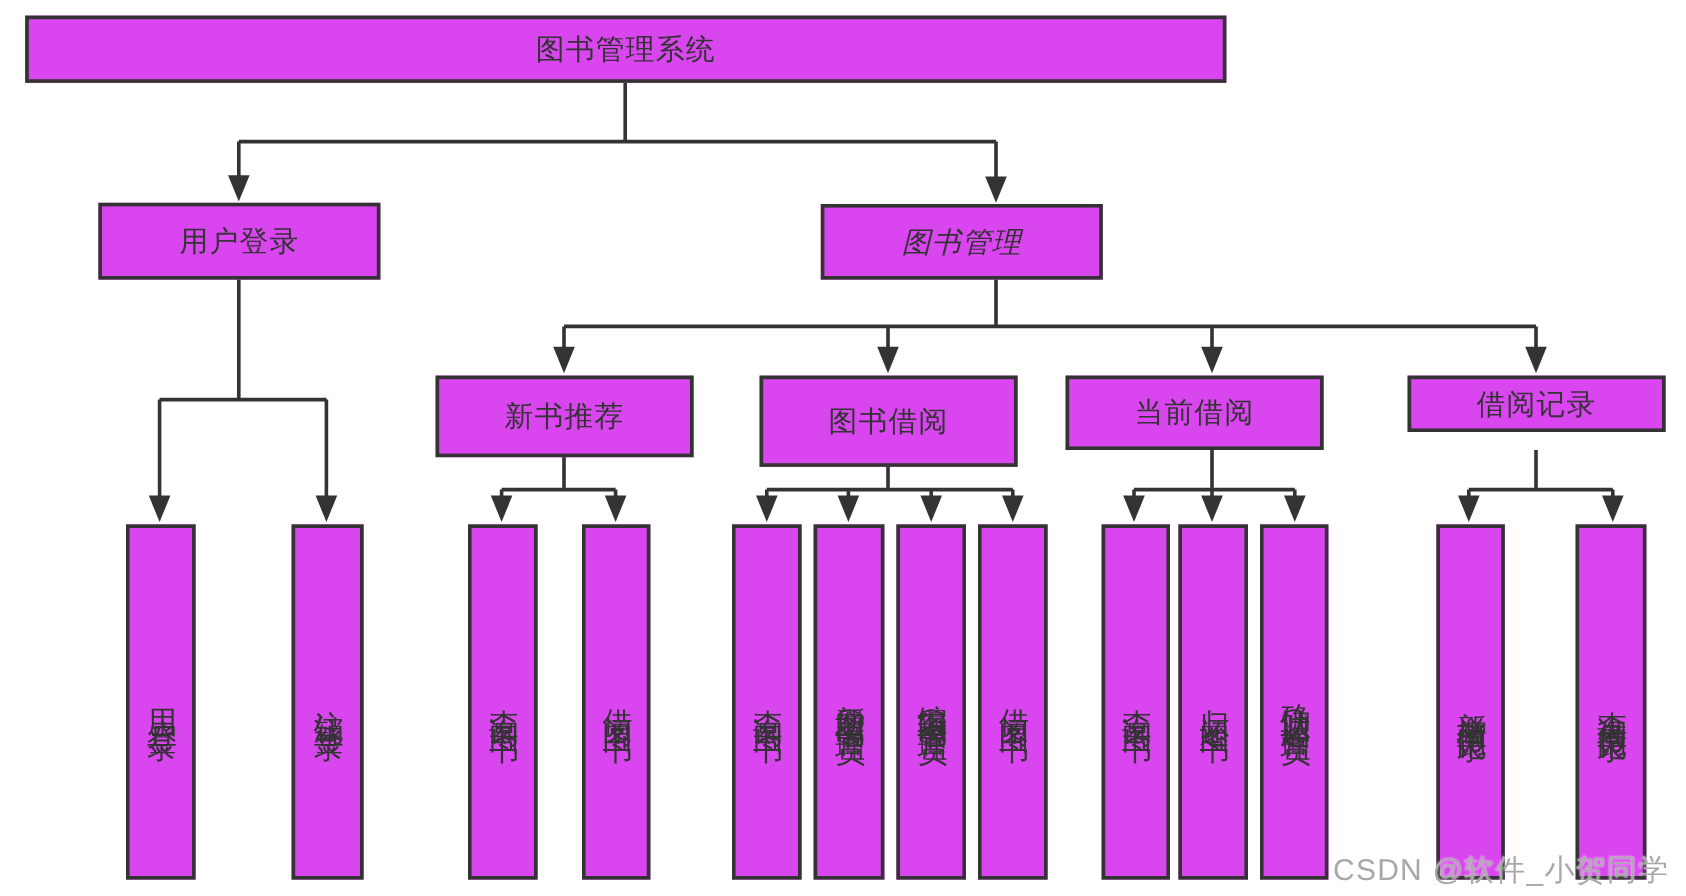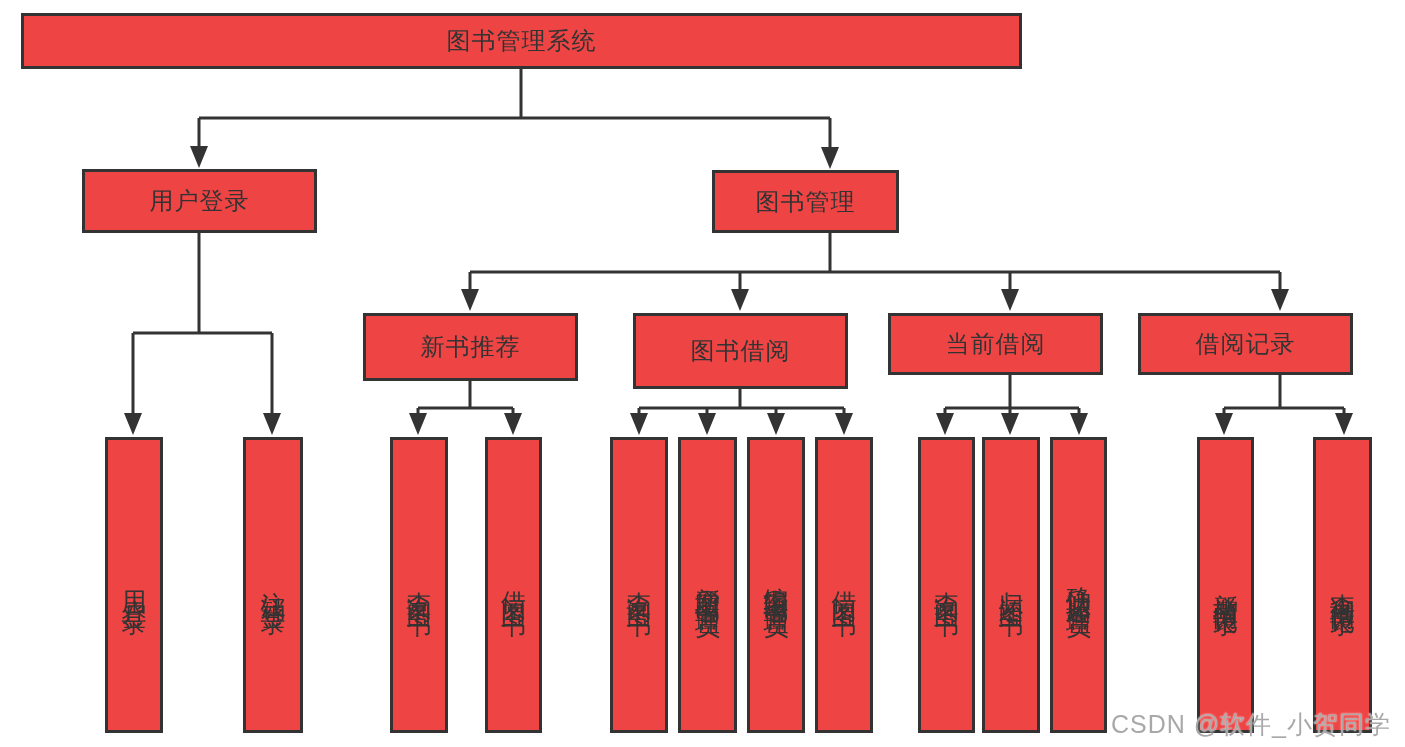--- a/index.html
+++ b/index.html
@@ -13,21 +13,21 @@
   }
   .connectors {
     position: absolute;
     left: 0; top: 0;
     width: 1405px; height: 747px;
   }
   .node {
     position: absolute;
     box-sizing: border-box;
     border: 3px solid #333333;
-    background: #ef4444;
+    background: #d946ef;
     display: flex;
     align-items: center;
     justify-content: center;
     color: #333333;
   }
   .hbox {
     font-size: 24px;
     letter-spacing: 1px;
     white-space: nowrap;
   }
@@ -86,26 +86,26 @@
       <polygon points="1001,413 1019,413 1010,435"></polygon>
       <polygon points="1070,413 1088,413 1079,435"></polygon>
       <polygon points="1215,413 1233,413 1224,435"></polygon>
       <polygon points="1335,413 1353,413 1344,435"></polygon>
     </g>
   </svg>
 
   <div class="node hbox" style="left:21px; top:13px; width:1001px; height:56px;">图书管理系统</div>
 
   <div class="node hbox" style="left:82px; top:169px; width:235px; height:64px;">用户登录</div>
-  <div class="node hbox" style="left:712px; top:170px; width:187px; height:63px;">图书管理</div>
+  <div class="node hbox" style="left:684px; top:170px; width:235px; height:63px;font-style:italic;">图书管理</div>
 
   <div class="node hbox" style="left:363px; top:313px; width:215px; height:68px;">新书推荐</div>
   <div class="node hbox" style="left:633px; top:313px; width:215px; height:76px;">图书借阅</div>
   <div class="node hbox" style="left:888px; top:313px; width:215px; height:62px;">当前借阅</div>
-  <div class="node hbox" style="left:1138px; top:313px; width:215px; height:62px;font-family:Liberation Mono, monospace;">借阅记录</div>
+  <div class="node hbox" style="left:1173px; top:313px; width:215px; height:47px;font-family:Liberation Mono, monospace;">借阅记录</div>
 
   <div class="node vbox" style="left:105px; top:437px; width:58px; height:296px;">用户登录</div>
   <div class="node vbox" style="left:243px; top:437px; width:60px; height:296px;">注销登录</div>
 
   <div class="node vbox" style="left:390px; top:437px; width:58px; height:296px;">查询图书</div>
   <div class="node vbox" style="left:485px; top:437px; width:57px; height:296px;">借阅图书</div>
 
   <div class="node vbox" style="left:610px; top:437px; width:58px; height:296px;">查询图书</div>
   <div class="node vbox long" style="left:678px; top:437px; width:59px; height:296px;">新增图书（管理员）</div>
   <div class="node vbox long" style="left:747px; top:437px; width:58px; height:296px;">编辑图书（管理员）</div>

